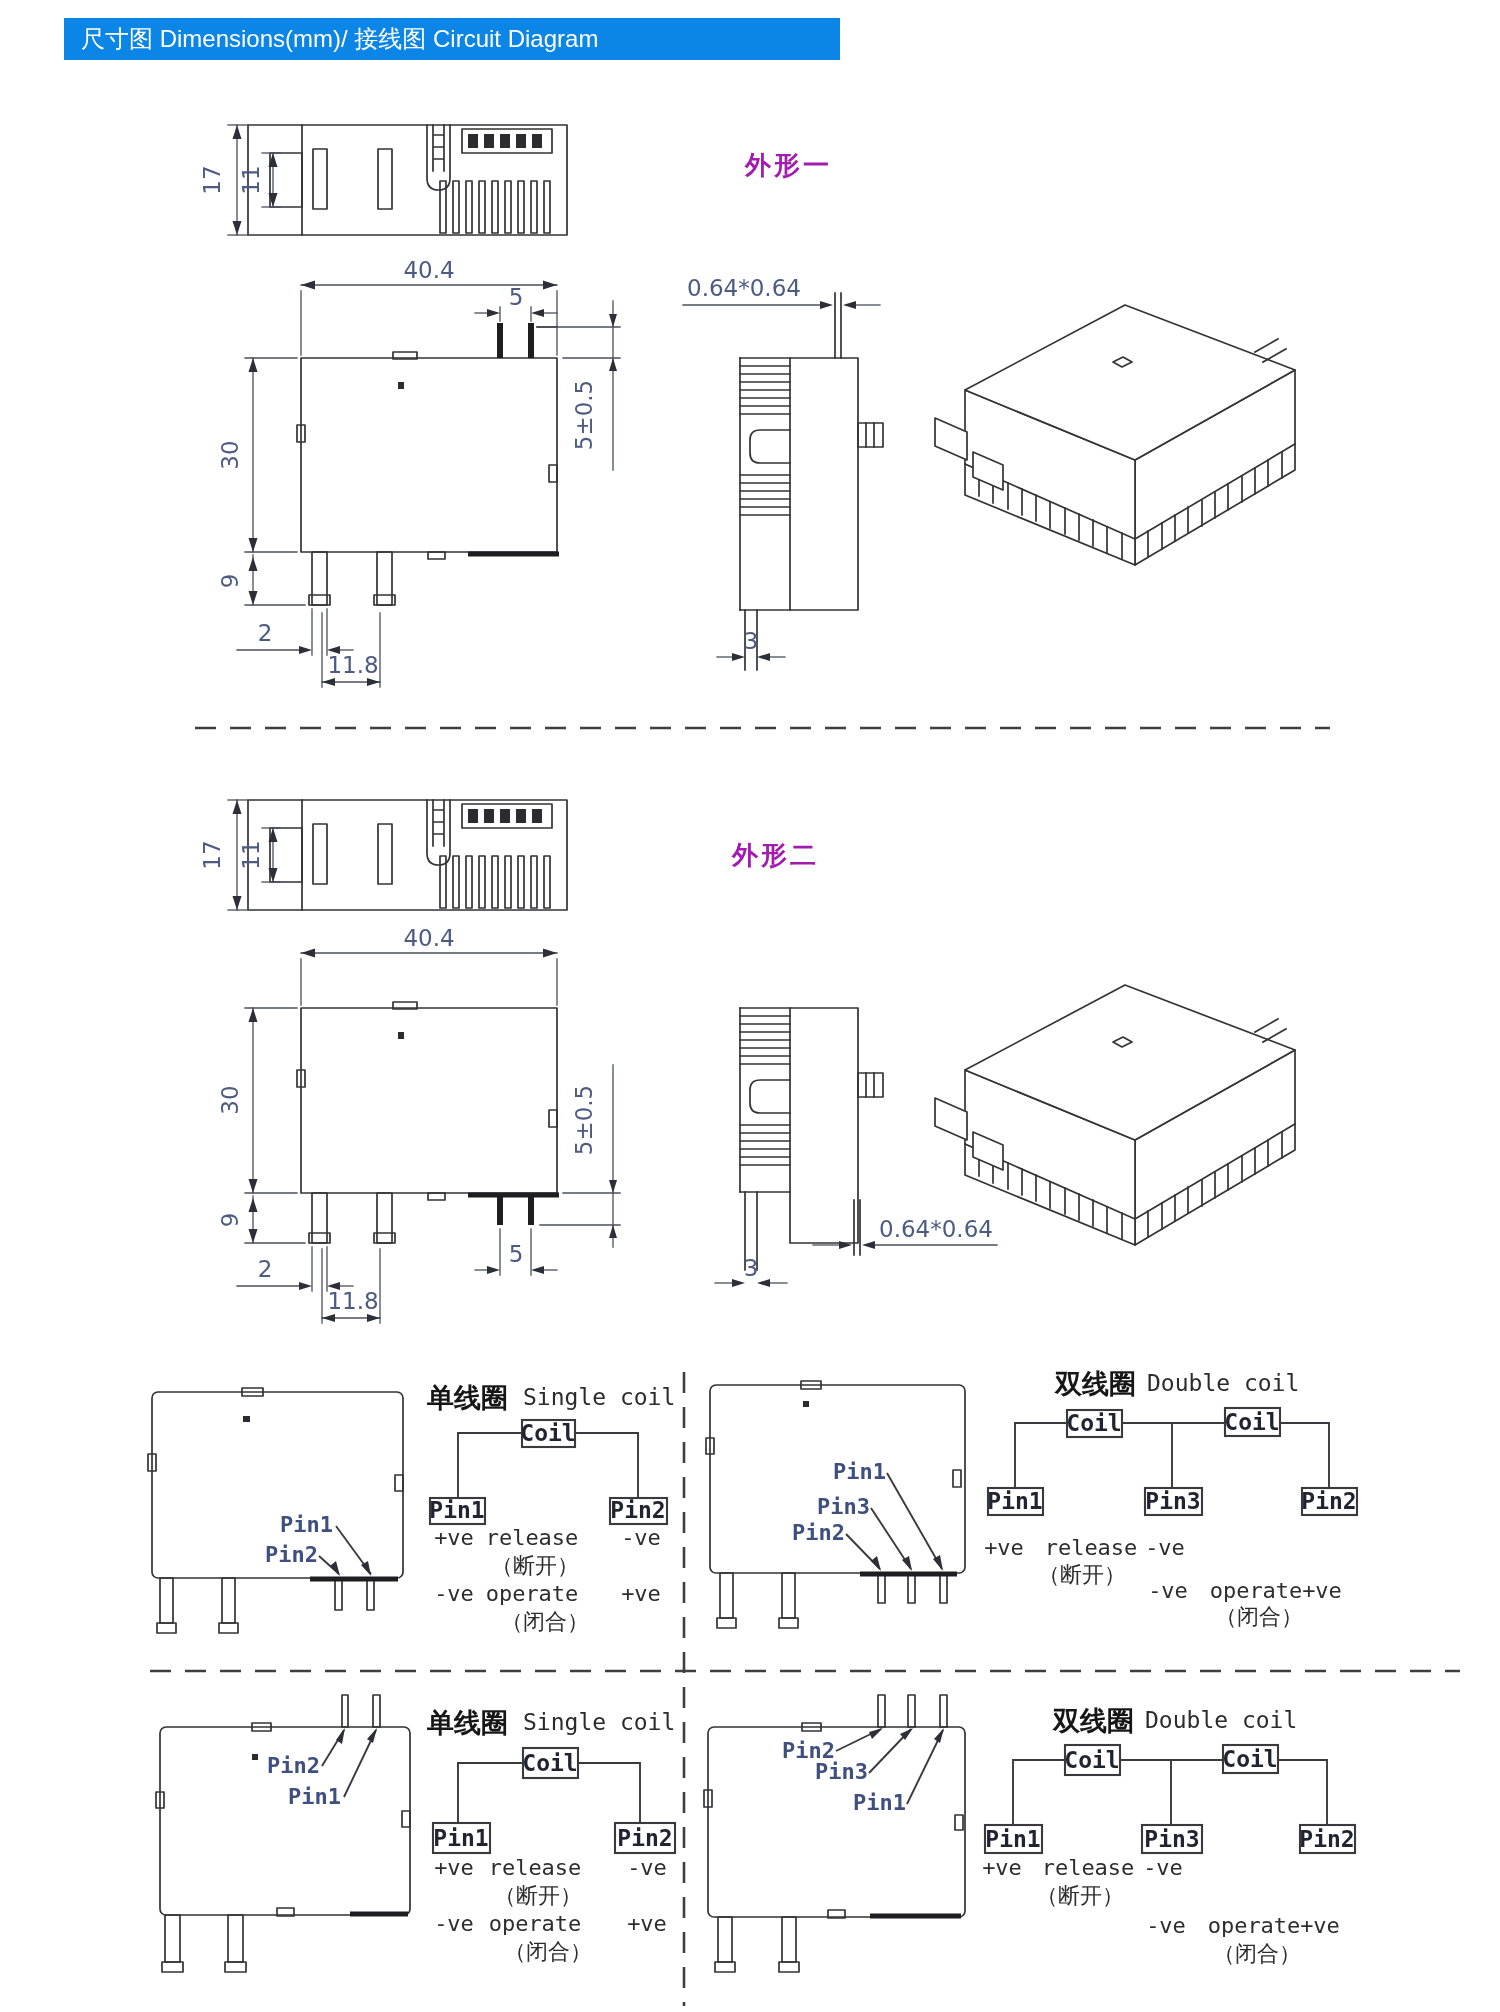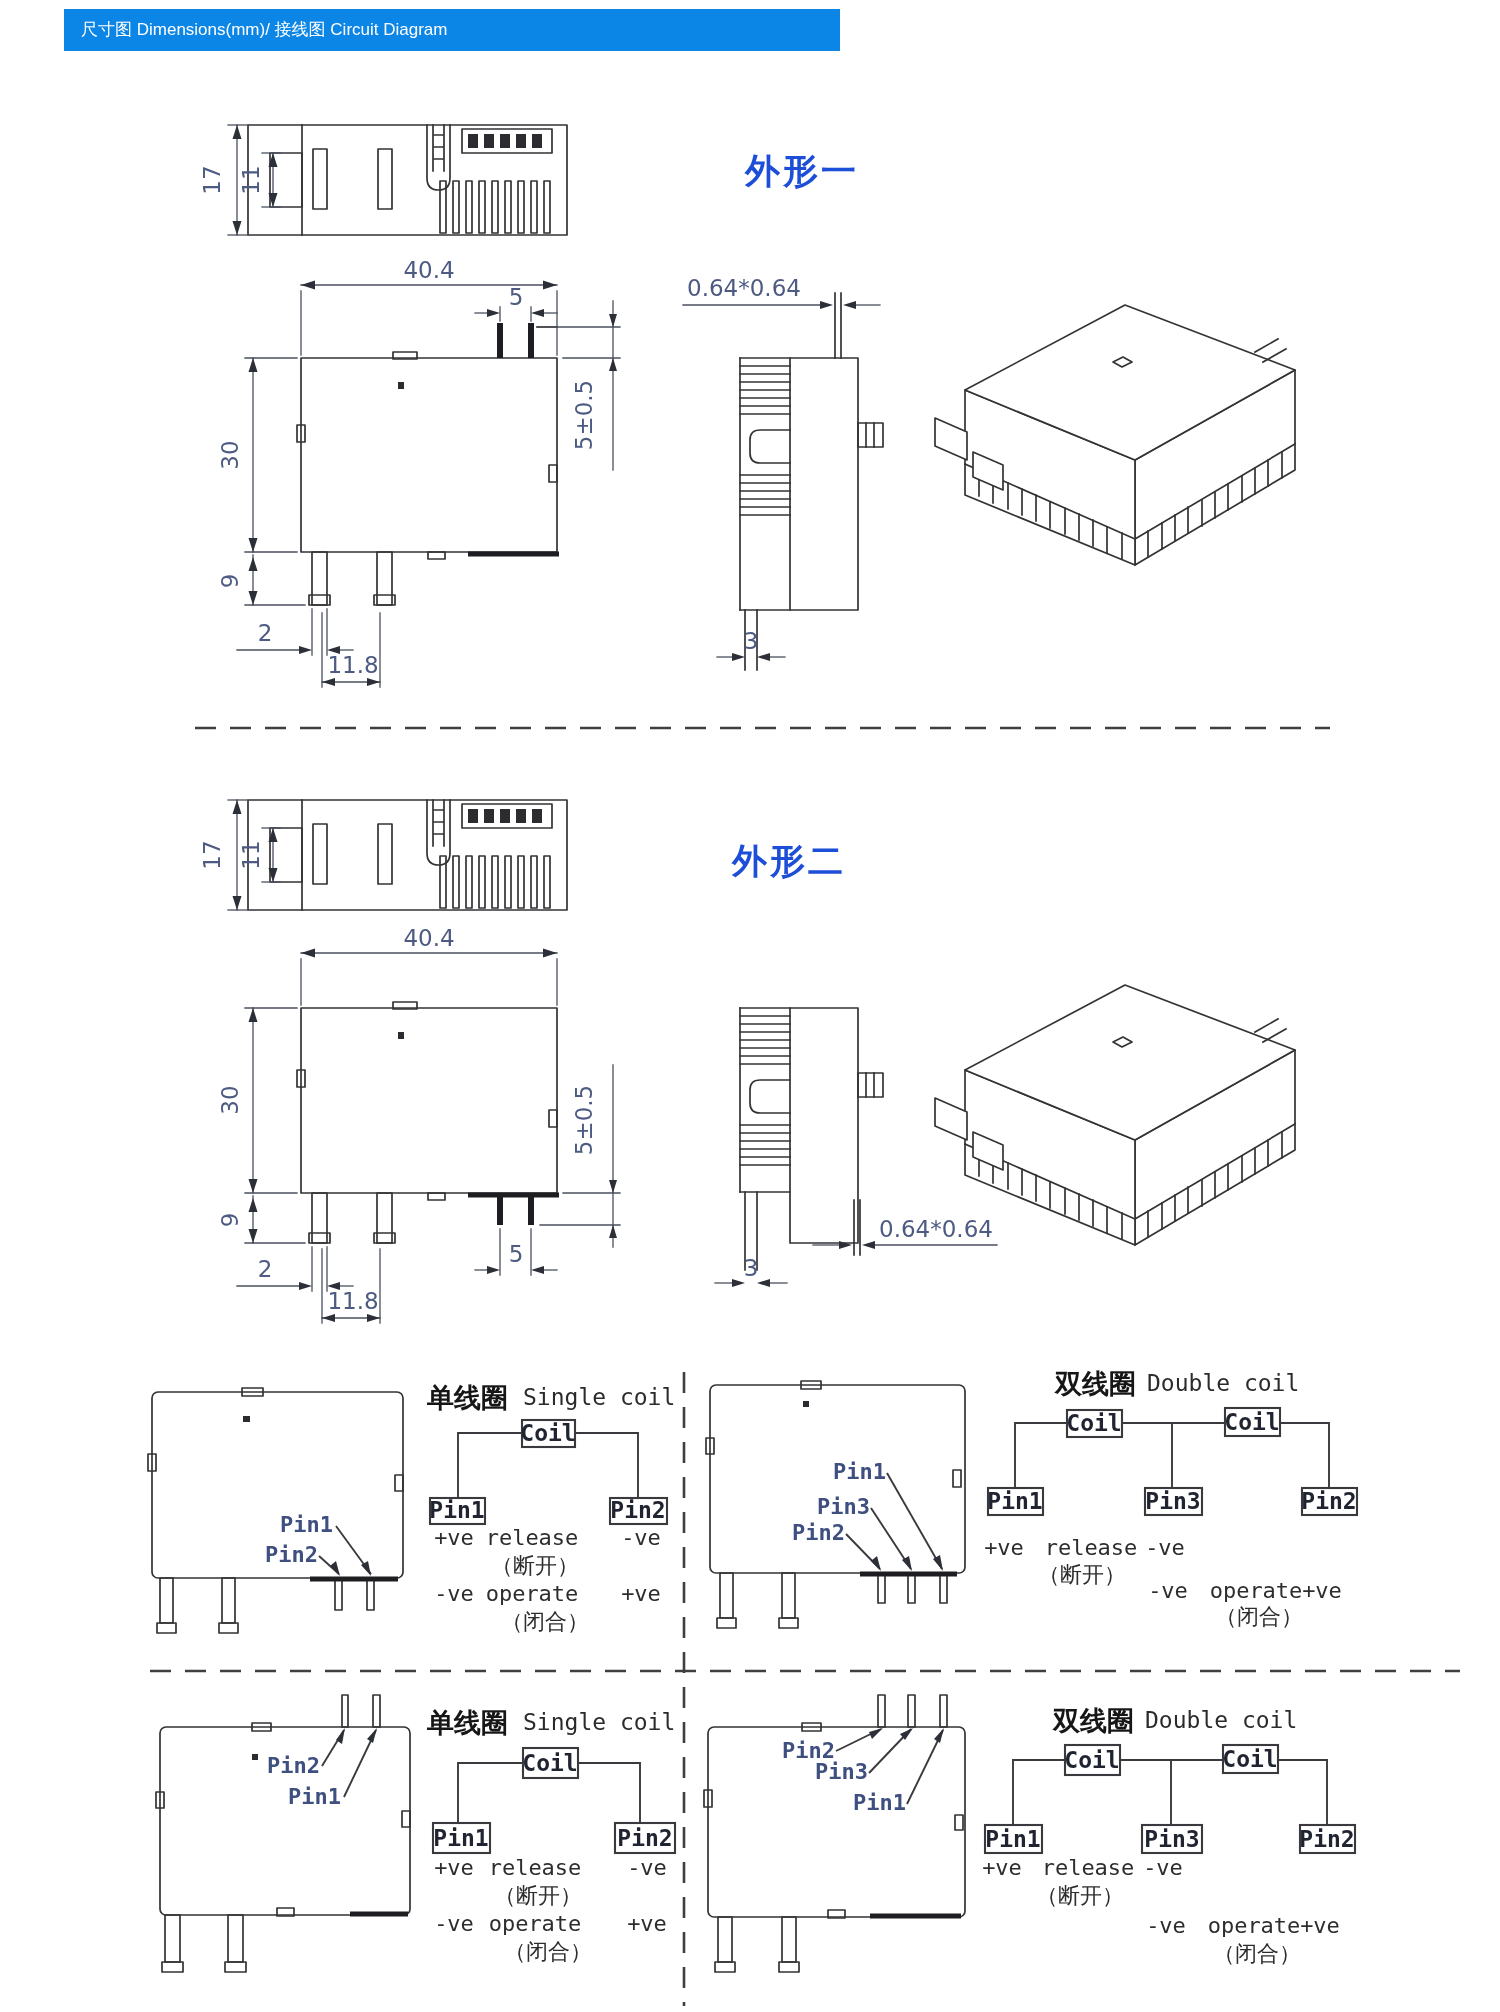--- a/index.html
+++ b/index.html
@@ -1,23 +1,23 @@
 <!DOCTYPE html>
 <html><head>
 <meta charset="utf-8">
 <style>
   * { margin:0; padding:0; box-sizing:border-box; }
   html,body { background:#ffffff; }
   body { width:1500px; height:2012px; position:relative; font-family:"DejaVu Sans",sans-serif; }
   .page { position:absolute; left:0; top:0; width:1500px; height:2012px; background:#fff; overflow:hidden; }
   .abs { position:absolute; }
-  .header { position:absolute; left:64px; top:9px; width:776px; height:42px; background:#0b85e6;
-            color:#fff; font-size:17px; line-height:42px; padding-left:17px;
+  .header { position:absolute; left:64px; top:18px; width:776px; height:42px; background:#0b85e6;
+            color:#fff; font-size:24px; line-height:42px; padding-left:17px;
             font-family:"Liberation Sans",sans-serif; }
-  .shapelabel { position:absolute; font-size:35px; font-weight:600; color:#1d4ed8;
+  .shapelabel { position:absolute; font-size:26px; font-weight:600; color:#a21caf;
                 letter-spacing:3px; font-family:"DejaVu Sans",sans-serif; }
   svg { overflow:visible; }
   .ln   { fill:none; stroke:#333336; stroke-width:1.7; stroke-linejoin:round; stroke-linecap:square; }
   .lnw  { fill:#ffffff; stroke:#333336; stroke-width:1.7; stroke-linejoin:round; }
   .fill-dark { fill:#2b2b30; stroke:none; }
   .thick{ fill:none; stroke:#1e1e22; stroke-width:5; }
   .stub { fill:none; stroke:#1e1e22; stroke-width:6; }
   .dim  { fill:none; stroke:#4a4f5e; stroke-width:1.3; stroke-linecap:square; }
   .arr  { fill:#2c2f38; stroke:none; }
   .dimtxt { fill:#4d5a82; font-size:23px; font-family:"DejaVu Sans",sans-serif; }

